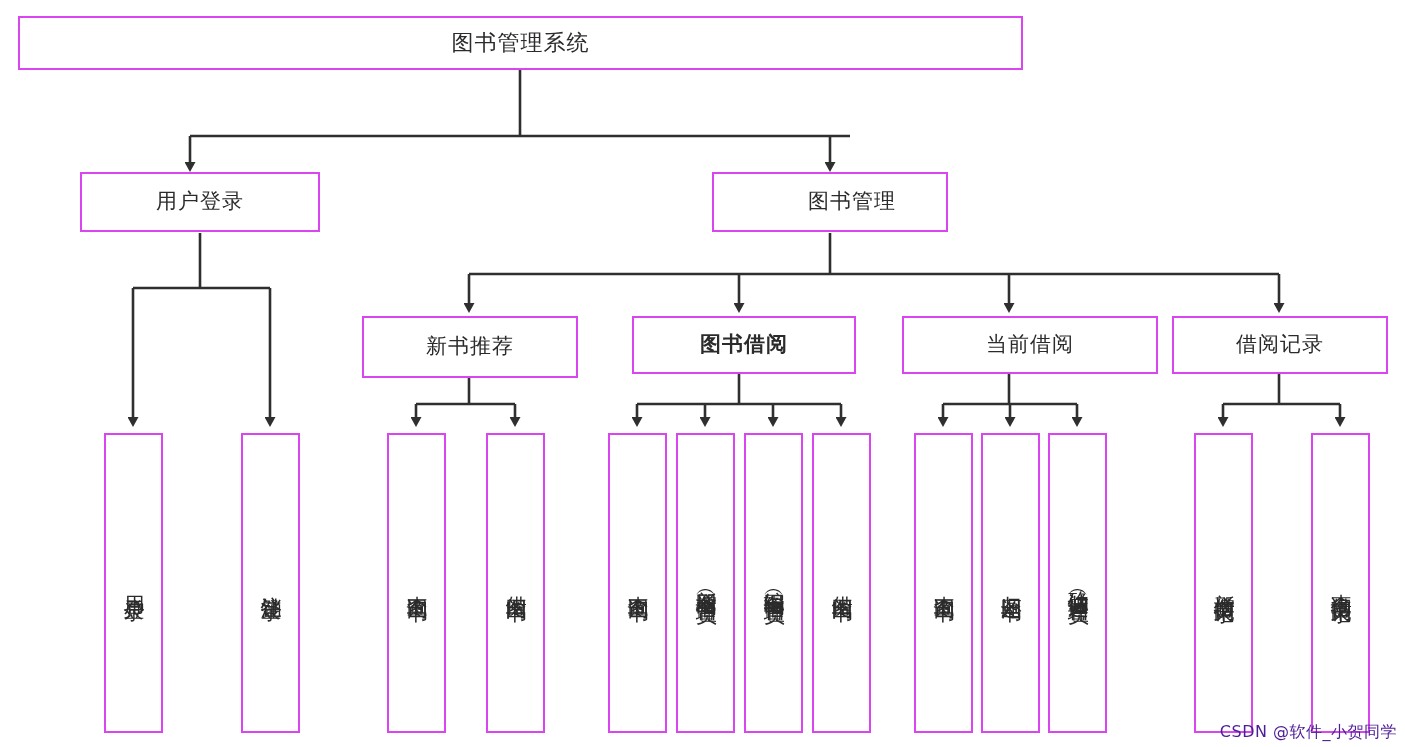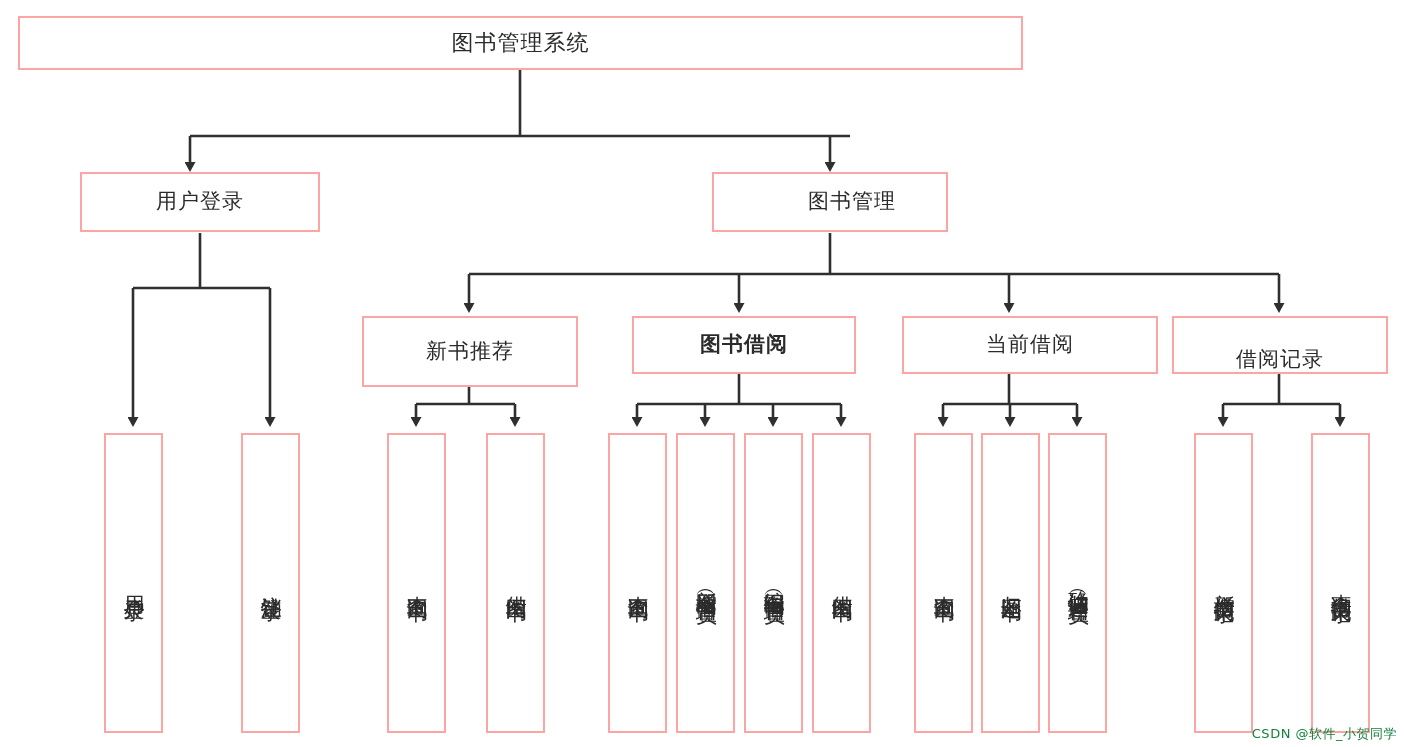--- a/index.html
+++ b/index.html
@@ -13,21 +13,21 @@
   #canvas {
     position: relative;
     width: 1405px;
     height: 747px;
     background: #ffffff;
     overflow: hidden;
   }
   .node {
     position: absolute;
     box-sizing: border-box;
-    border: 2px solid #fca5a5;
+    border: 2px solid #d946ef;
     background: #ffffff;
     display: flex;
     align-items: center;
     justify-content: center;
     color: #2b2b2b;
   }
   .node-h {
     font-size: 21px;
     letter-spacing: 1px;
     line-height: 1.2;
@@ -55,22 +55,22 @@
     left: 0;
     top: 0;
     width: 1405px;
     height: 747px;
     pointer-events: none;
   }
   .watermark {
     position: absolute;
     right: 8px;
     bottom: 4px;
-    font-size: 13px;
-    color: #15803d;
+    font-size: 16px;
+    color: #4c1d95;
     white-space: nowrap;
     letter-spacing: 0.5px;
   }
 </style>
 </head>
 <body>
 
 <div id="canvas">
 
   <svg class="links" viewBox="0 0 1405 747">
@@ -127,30 +127,30 @@
     <span>图书管理系统</span>
   </div>
 
   <div class="node node-h" style="left:80px; top:172px; width:240px; height:60px;">
     <span>用户登录</span>
   </div>
   <div class="node node-h" style="left:712px; top:172px; width:236px; height:60px;padding-left:44px;">
     <span>图书管理</span>
   </div>
 
-  <div class="node node-h" style="left:362px; top:316px; width:216px; height:71px;">
+  <div class="node node-h" style="left:362px; top:316px; width:216px; height:62px;">
     <span>新书推荐</span>
   </div>
   <div class="node node-h" style="left:632px; top:316px; width:224px; height:58px;font-weight:bold;">
     <span>图书借阅</span>
   </div>
   <div class="node node-h" style="left:902px; top:316px; width:256px; height:58px;">
     <span>当前借阅</span>
   </div>
-  <div class="node node-h" style="left:1172px; top:316px; width:216px; height:58px;align-items:flex-end;">
+  <div class="node node-h" style="left:1172px; top:316px; width:216px; height:58px;">
     <span>借阅记录</span>
   </div>
 
   <div class="node node-v" style="left:104px; top:433px; width:59px; height:300px;">
     <span class="vtext">用户登录</span>
   </div>
   <div class="node node-v" style="left:241px; top:433px; width:59px; height:300px;">
     <span class="vtext">注销登录</span>
   </div>
 

